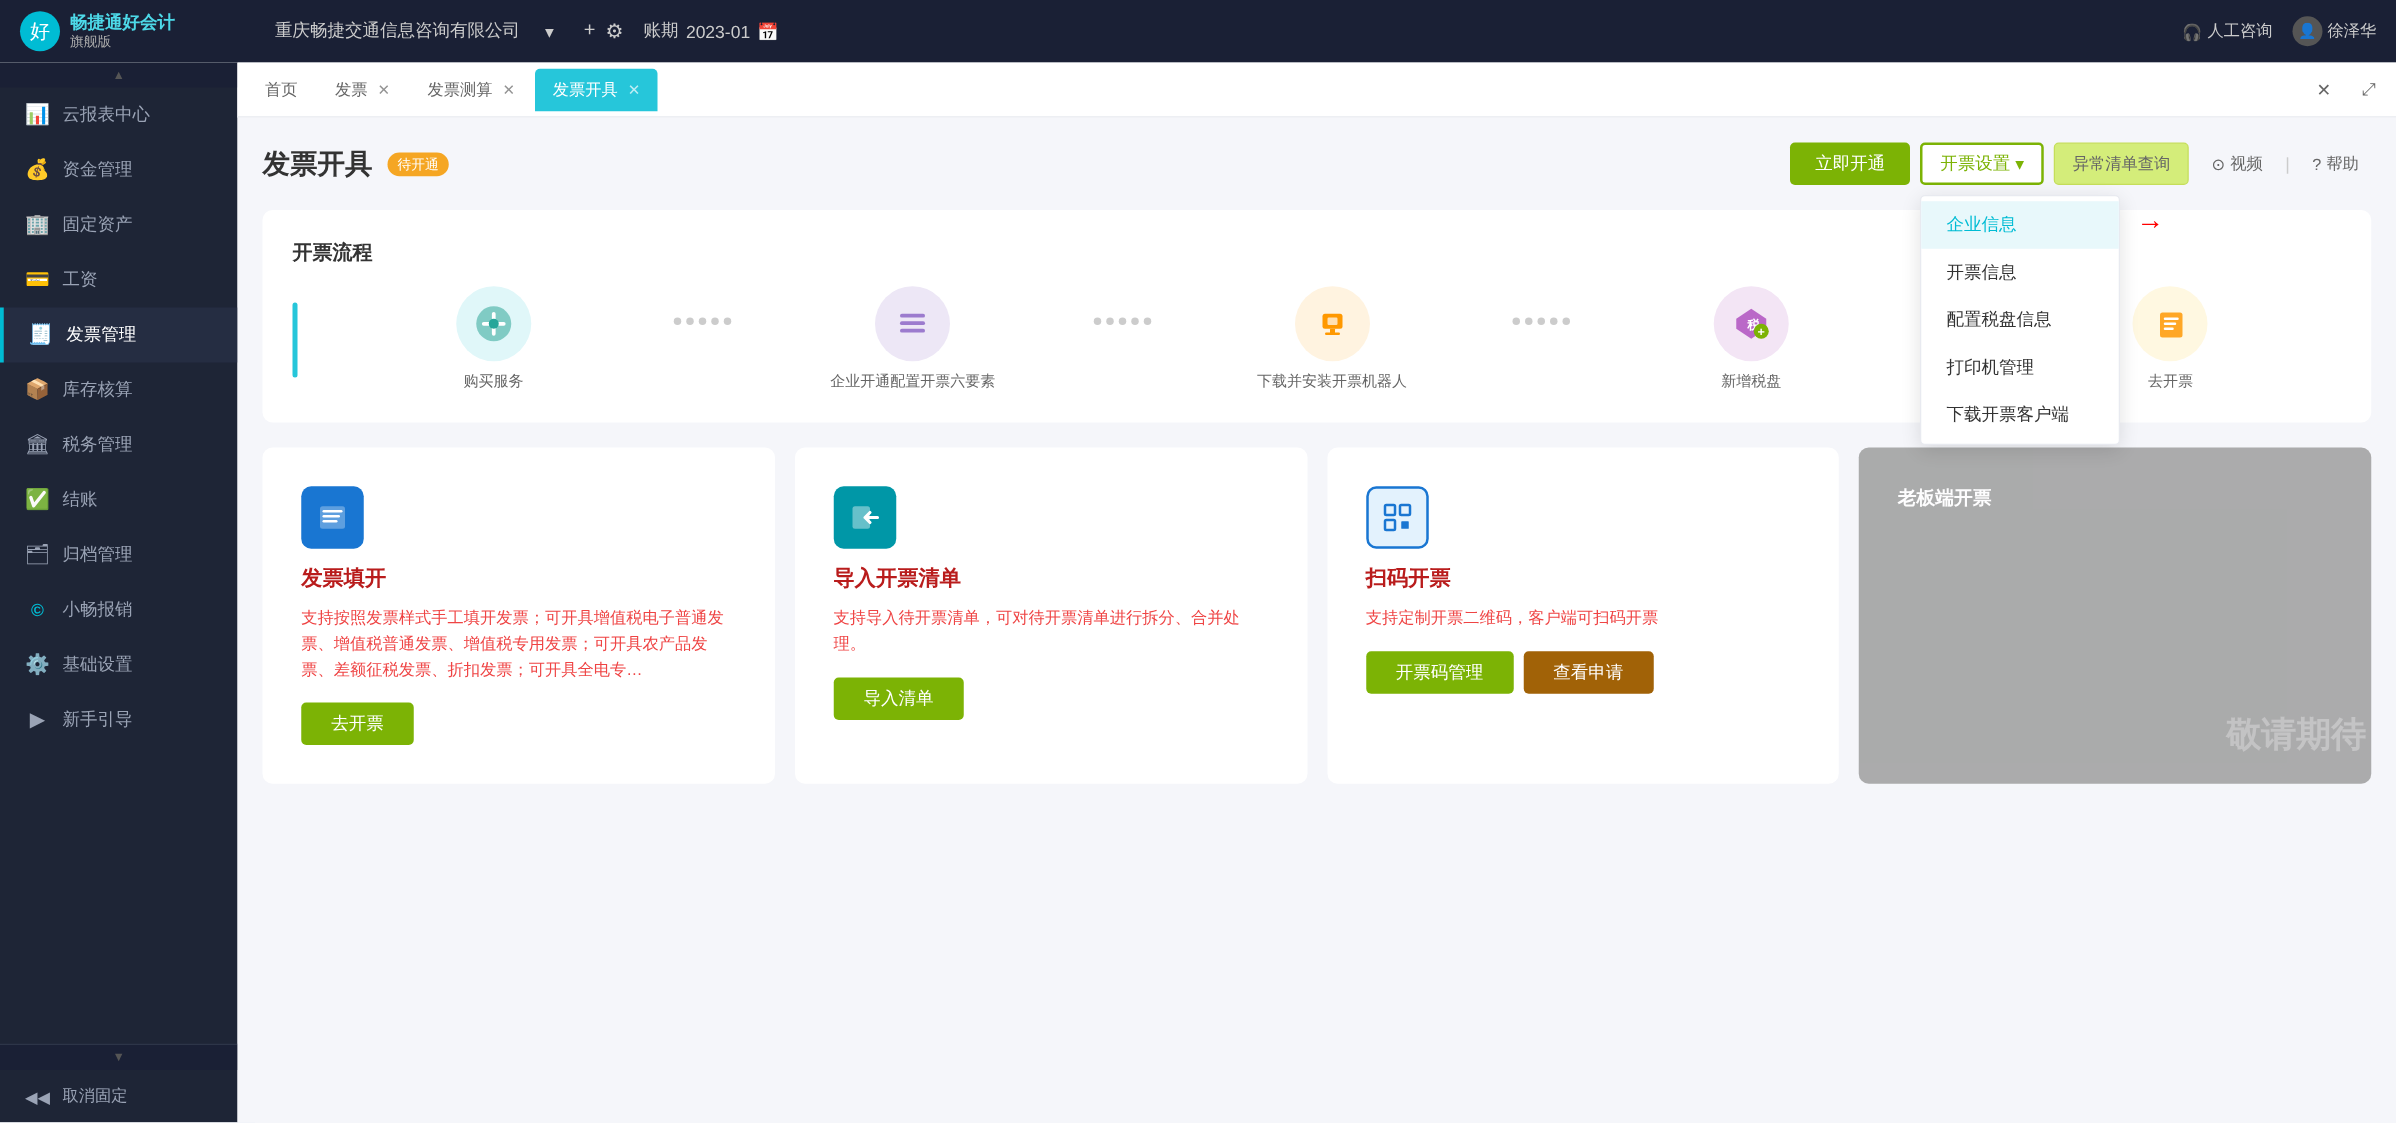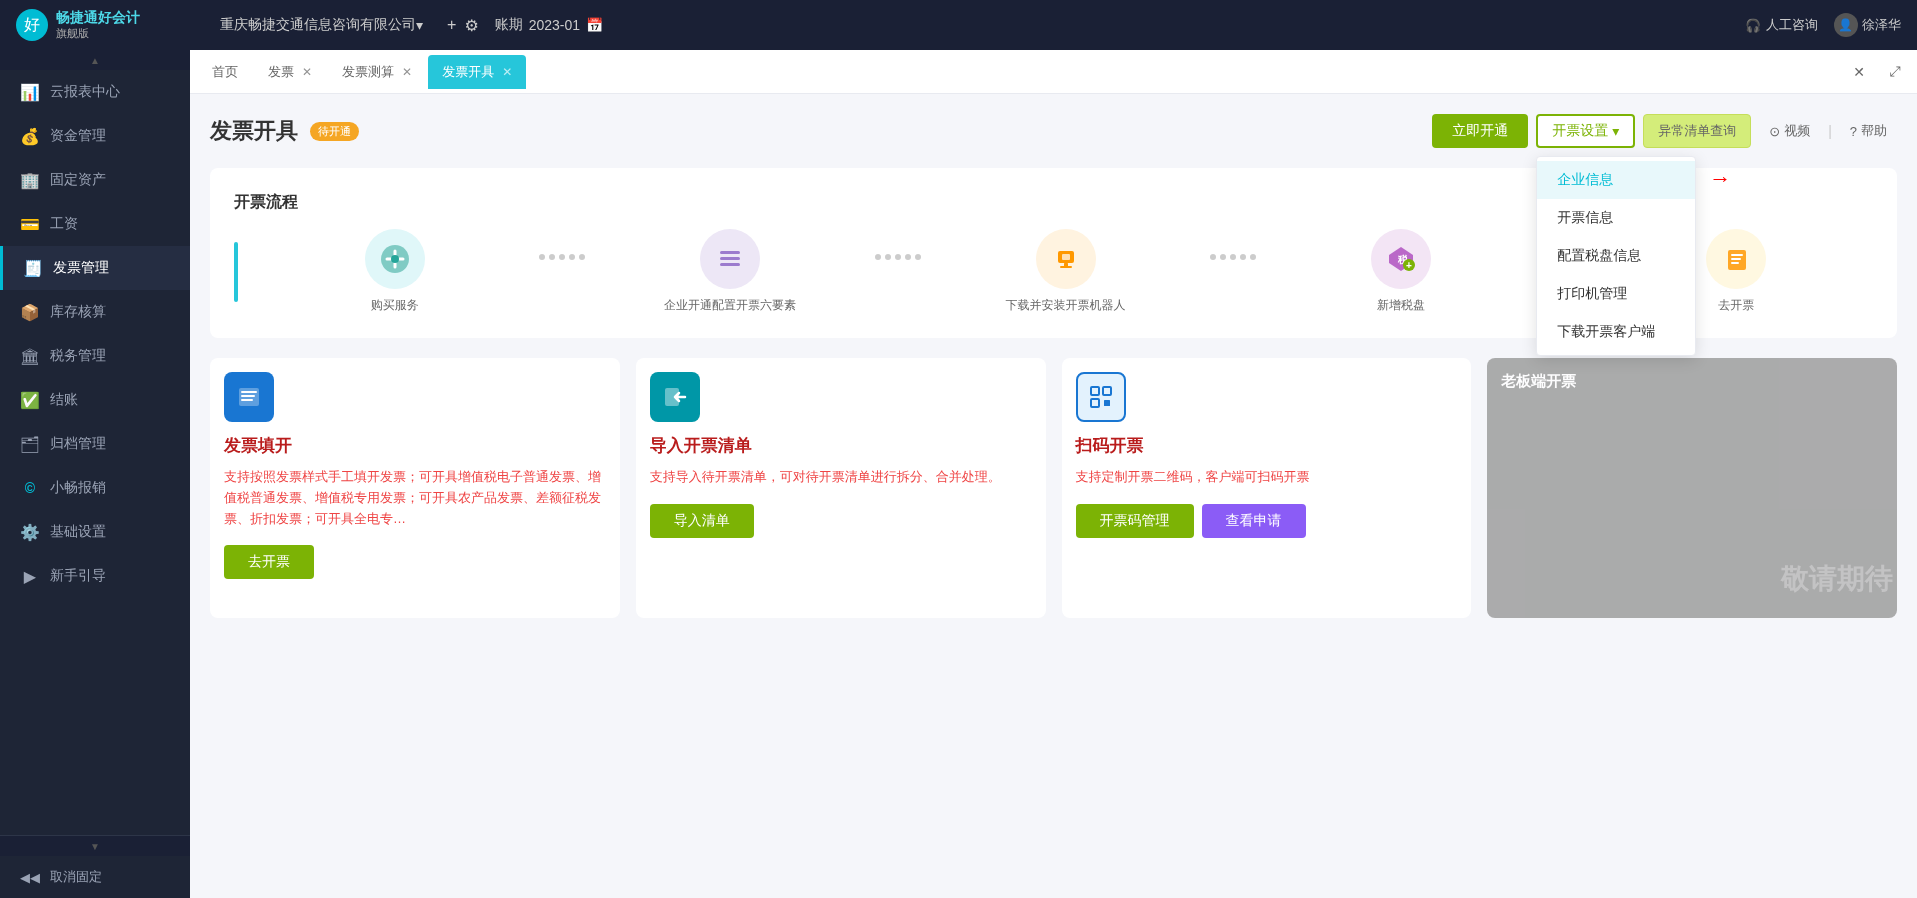--- a/index.html
+++ b/index.html
@@ -14,21 +14,21 @@
     .tab-bar { height: 44px; background: #fff; display: flex; align-items: center; border-bottom: 1px solid #e8eaf0; padding: 0 8px; gap: 2px; }
     .page-content { flex: 1; overflow-y: auto; padding: 20px; }
 
     
     .logo-area { display: flex; align-items: center; gap: 8px; color: #fff; min-width: 180px; }
     .logo-icon { width: 32px; height: 32px; background: #00bcd4; border-radius: 50%; display: flex; align-items: center; justify-content: center; color: white; font-size: 16px; }
     .logo-text { font-size: 14px; font-weight: bold; color: #4dd9e8; line-height: 1.2; }
     .logo-sub { font-size: 11px; color: #aaa; }
 
     
-    .company-selector { display: flex; align-items: center; gap: 0; color: #ccc; cursor: pointer; padding: 4px 8px; border-radius: 4px; }
+    .company-selector { display: flex; align-items: center; gap: 20px; color: #ccc; cursor: pointer; padding: 4px 8px; border-radius: 4px; }
     .top-bar-actions { margin-left: auto; display: flex; align-items: center; gap: 16px; color: #ccc; }
     .top-bar-btn { display: flex; align-items: center; gap: 4px; cursor: pointer; color: #ccc; font-size: 13px; }
 
     
     .sidebar-item { display: flex; align-items: center; gap: 10px; padding: 12px 20px; cursor: pointer; color: #9aa3b5; font-size: 14px; transition: all 0.2s; }
     .sidebar-item.active { background: #252d42; color: #fff; border-left: 3px solid #00bcd4; }
     .sidebar-item .icon { width: 20px; height: 20px; display: flex; align-items: center; justify-content: center; font-size: 16px; flex-shrink: 0; }
     .sidebar-bottom { margin-top: auto; border-top: 1px solid #2d3548; }
 
     
@@ -68,21 +68,21 @@
     .flow-step-icon.violet { background: #f3e5f5; }
     .flow-step-icon.gold { background: #fff8e1; }
     .flow-step-label { font-size: 12px; color: #666; text-align: center; }
     .flow-connector-dots { display: flex; gap: 4px; align-items: center; padding: 0 8px; position: relative; top: -15px; }
     .dot { width: 6px; height: 6px; border-radius: 50%; background: #ccc; }
     .flow-left-bar { width: 4px; height: 60px; background: #26c6da; border-radius: 2px; margin-right: 20px; align-self: center; }
 
     
     .methods-container { background: transparent; }
     .methods-grid { display: grid; grid-template-columns: repeat(4, 1fr); gap: 16px; }
-    .method-card { background: white; border-radius: 8px; padding: 14px; min-height: 260px; position: relative; }
+    .method-card { background: white; border-radius: 8px; padding: 31px; min-height: 260px; position: relative; }
     .method-card.disabled { background: #9e9e9e; opacity: 0.85; }
     .method-icon { width: 50px; height: 50px; border-radius: 8px; display: flex; align-items: center; justify-content: center; font-size: 24px; margin-bottom: 12px; }
     .method-icon.blue-fill { background: #1976d2; color: white; }
     .method-icon.cyan-fill { background: #0097a7; color: white; }
     .method-icon.outline-blue { background: #e3f2fd; color: #1976d2; border: 2px solid #1976d2; border-radius: 8px; }
     .method-title { font-size: 17px; font-weight: bold; color: #b91c1c; margin-bottom: 10px; }
     .method-desc { font-size: 13px; color: #ef4444; line-height: 1.6; }
     .method-btn { background: #7cb305; color: white; border: none; padding: 8px 24px; border-radius: 4px; cursor: pointer; font-size: 14px; margin-top: 16px; }
     .method-overlay-text { color: white; font-size: 15px; font-weight: bold; margin-bottom: 8px; }
     .method-overlay-sub { color: rgba(255,255,255,0.8); font-size: 13px; line-height: 1.6; }
@@ -408,21 +408,21 @@
                   <rect x="4" y="4" width="8" height="8" rx="1" stroke="#1976d2" stroke-width="2" fill="none"></rect>
                   <rect x="16" y="4" width="8" height="8" rx="1" stroke="#1976d2" stroke-width="2" fill="none"></rect>
                   <rect x="4" y="16" width="8" height="8" rx="1" stroke="#1976d2" stroke-width="2" fill="none"></rect>
                   <rect x="17" y="17" width="6" height="6" rx="0.5" fill="#1976d2"></rect>
                 </svg>
               </div>
               <div class="method-title">扫码开票</div>
               <div class="method-desc">支持定制开票二维码，客户端可扫码开票</div>
               <div style="display:flex;gap:8px;margin-top:16px;">
                 <button class="method-btn" style="margin-top:0;">开票码管理</button>
-                <button class="method-btn" style="margin-top:0;background:#8b5cf6;">查看申请</button>
+                <button class="method-btn" style="margin-top:0;background:#a16207;">查看申请</button>
               </div>
             </div>
 
             <div class="method-card disabled">
               <div class="method-title method-overlay-text">老板端开票</div>
               <div class="overlay-badge">敬请期待</div>
             </div>
           </div>
         </div>
       </div>

